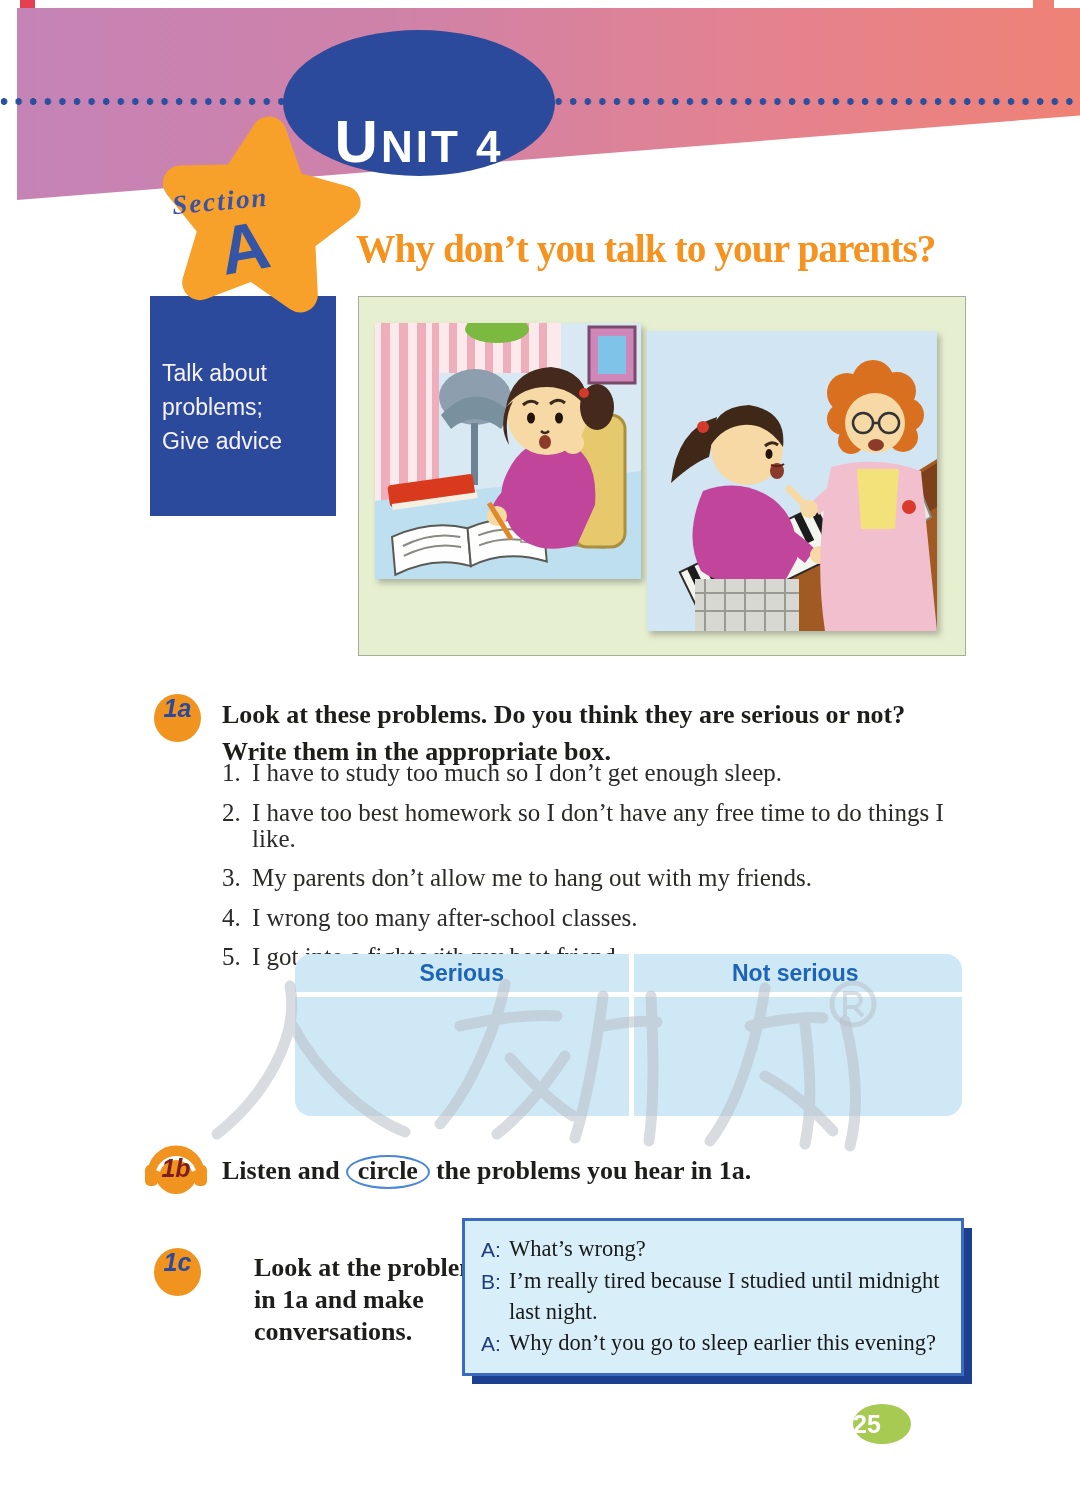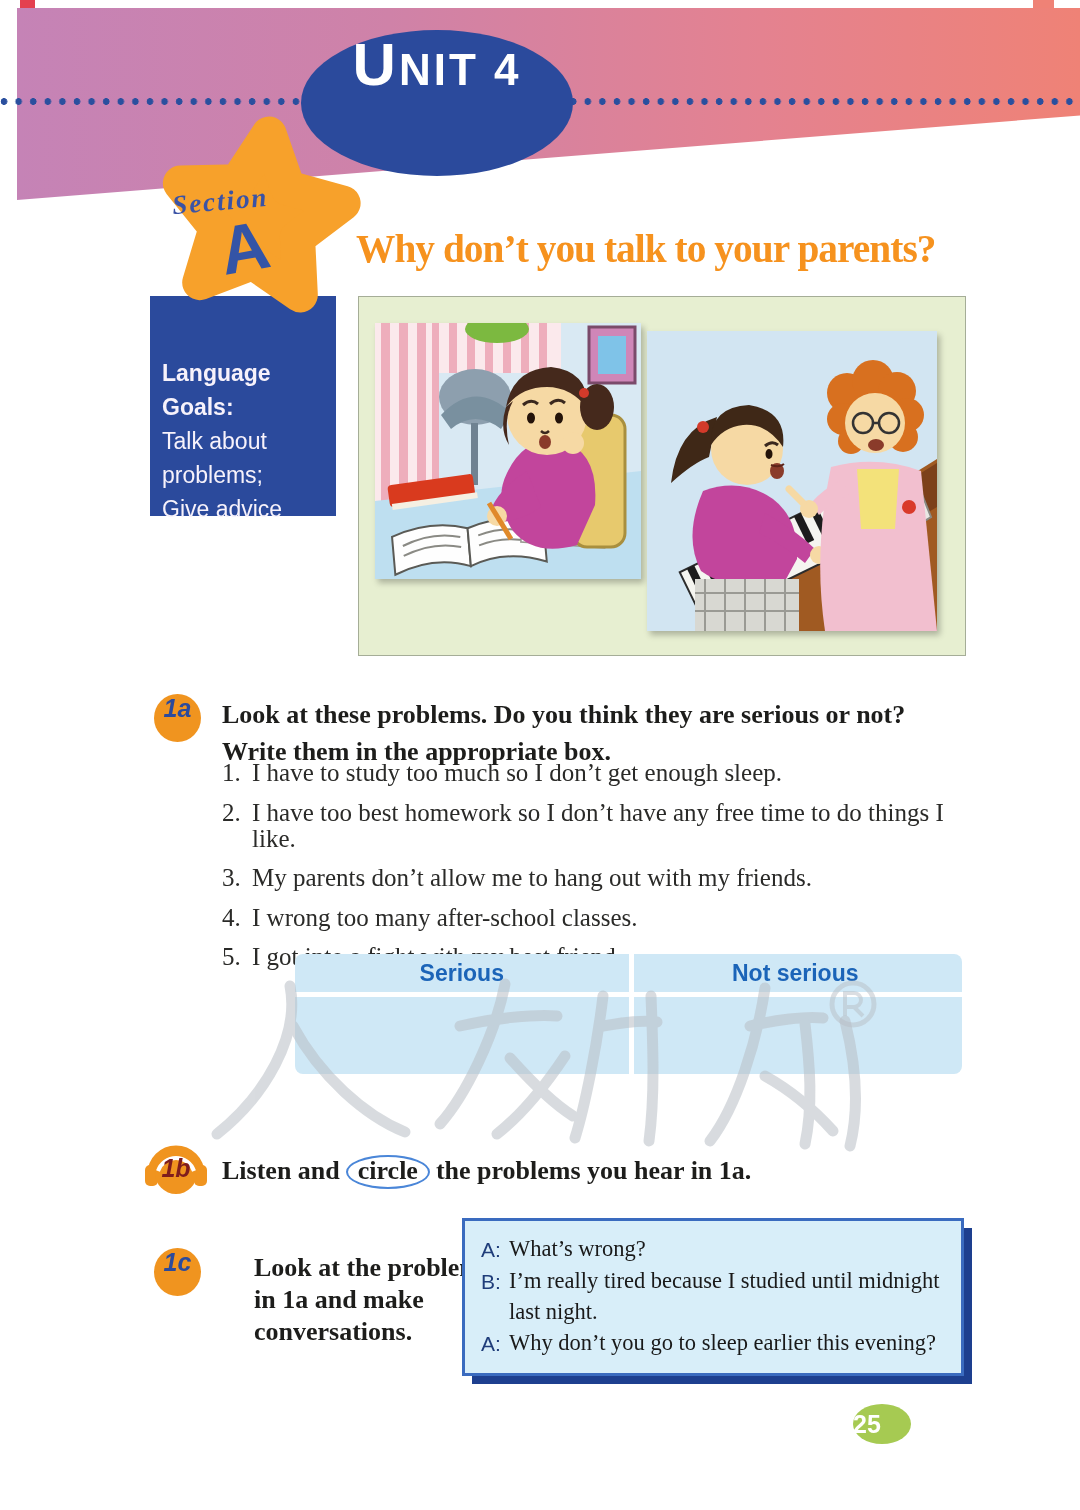--- a/index.html
+++ b/index.html
@@ -8,22 +8,22 @@
 
   
   .banner{position:absolute;left:17px;top:8px;width:1063px;height:192px;z-index:1;
           background:linear-gradient(90deg,#c583b6 0%,#cf82a8 35%,#e48290 70%,#ef8276 100%);
           clip-path:polygon(0 0,100% 0,100% 56%,0 100%);}
   .mark-left{position:absolute;left:20px;top:0;width:15px;height:8px;background:#e4404f;z-index:1;}
   .mark-right{position:absolute;left:1033px;top:0;width:21px;height:10px;background:#ef8276;z-index:1;}
   .dotline{position:absolute;left:0;top:97px;width:1080px;height:9px;z-index:2;
            background-image:radial-gradient(circle at 4px 4.5px,#2a4f9e 3.1px,rgba(0,0,0,0) 3.6px);
            background-size:14.6px 9px;background-repeat:repeat-x;}
-  .unit-oval{position:absolute;left:301px;top:30px;width:272px;height:146px;border-radius:50%;
-             background:#2b4a9c;z-index:3;display:flex;align-items:flex-start;justify-content:center;}
+  .unit-oval{position:absolute;left:283px;top:30px;width:272px;height:146px;border-radius:50%;
+             background:#2b4a9c;z-index:3;display:flex;align-items:flex-end;justify-content:center;}
   .unit-label{display:block;color:#ffffff;font-family:"Liberation Sans",sans-serif;font-weight:bold;
               font-size:44px;letter-spacing:3px;}
   .unit-label::first-letter{font-size:60px;}
 
   
   .star-wrap{position:absolute;left:146px;top:110px;width:225px;height:225px;z-index:4;}
   .star-wrap svg{position:absolute;left:0;top:0;}
   .section-word{position:absolute;left:26px;top:76px;font-family:"Liberation Serif",serif;
                 font-style:italic;font-weight:bold;font-size:27px;color:#3b53a5;letter-spacing:2px;
                 transform:rotate(-5deg);}
@@ -65,22 +65,22 @@
   .instr-1c{left:222px;top:1252px;width:252px;line-height:32px;margin-left:32px;}
 
   .problem-list{position:absolute;left:222px;top:760px;width:770px;}
   .problem-row{display:flex;font-size:25px;color:#2a2a28;line-height:26px;margin-bottom:13.5px;}
   .problem-num{width:30px;flex-shrink:0;}
 
   .circled{display:inline-block;border:2px solid #4a86d8;border-radius:50%;padding:0 10px 2px 10px;
            margin:0 6px;line-height:28px;}
 
   
-  .s-table{position:absolute;left:295px;top:954px;width:667px;height:120px;background:#cfe8f6;
-           border-radius:8px;z-index:2;overflow:hidden;}
+  .s-table{position:absolute;left:295px;top:954px;width:667px;height:162px;background:#cfe8f6;
+           border-radius:16px;z-index:2;overflow:hidden;}
   .s-head{position:absolute;left:0;top:0;width:100%;height:38px;display:flex;}
   .s-head-cell{width:50%;display:flex;align-items:center;justify-content:center;
                color:#1b64b8;font-family:"Liberation Sans",sans-serif;font-weight:bold;font-size:23px;}
   .s-hline{position:absolute;left:0;top:38px;width:100%;height:5px;background:#ffffff;}
   .s-vline{position:absolute;left:334px;top:0;width:5px;height:100%;background:#ffffff;}
   .s-body{position:absolute;top:43px;left:0;width:100%;height:107px;display:flex;}
   .s-body-cell{width:50%;}
 
   
   .watermark{position:absolute;left:205px;top:966px;width:715px;height:195px;z-index:3;pointer-events:none;}
@@ -116,21 +116,20 @@
         <polygon points="0,-88 25.9,-35.6 83.7,-27.2 41.8,13.6 51.7,71.2 0,44 -51.7,71.2 -41.8,13.6 -83.7,-27.2 -25.9,-35.6" fill="#f7a12b" stroke="#f7a12b" stroke-width="36" stroke-linejoin="round"></polygon>
       </g>
     </svg>
     <span class="section-word">Section</span>
     <span class="section-letter">A</span>
   </div>
 
   <div class="main-title">Why don’t you talk to your parents?</div>
 
   <div class="goals-box">
-    <div class="goals-heading">Language Goals:</div>
     <div>Talk about</div>
     <div>problems;</div>
     <div>Give advice</div>
   </div>
 
   <div class="pic-panel">
     <div class="cartoon cartoon-left">
       <svg viewBox="0 0 266 256">
         <rect width="266" height="256" fill="#d9e9f3"></rect>
         <g>

